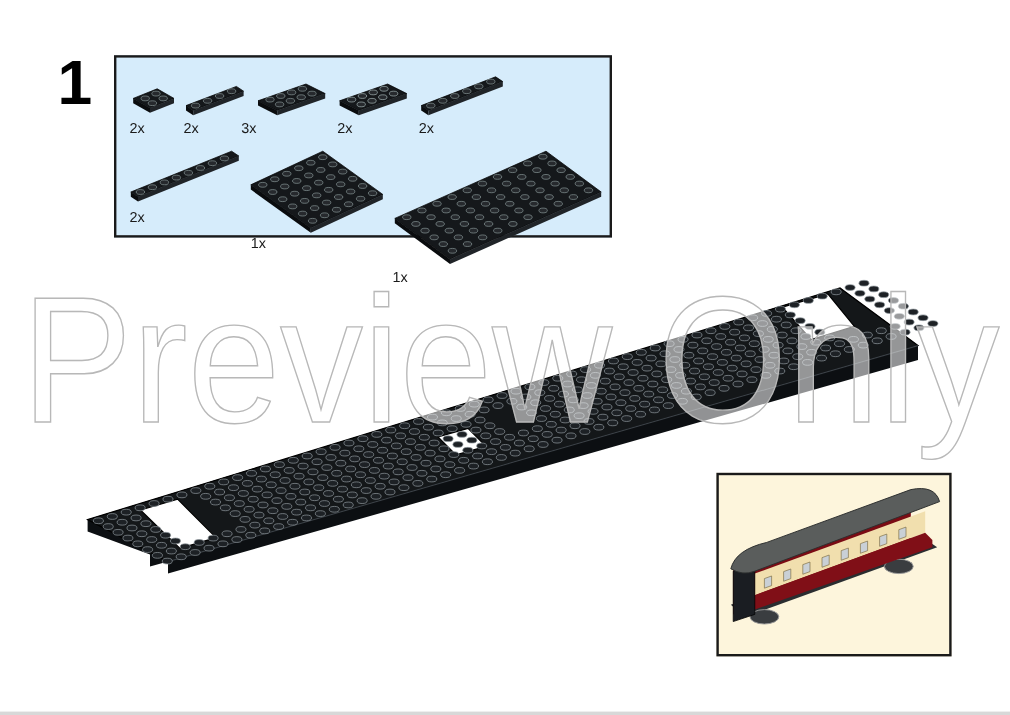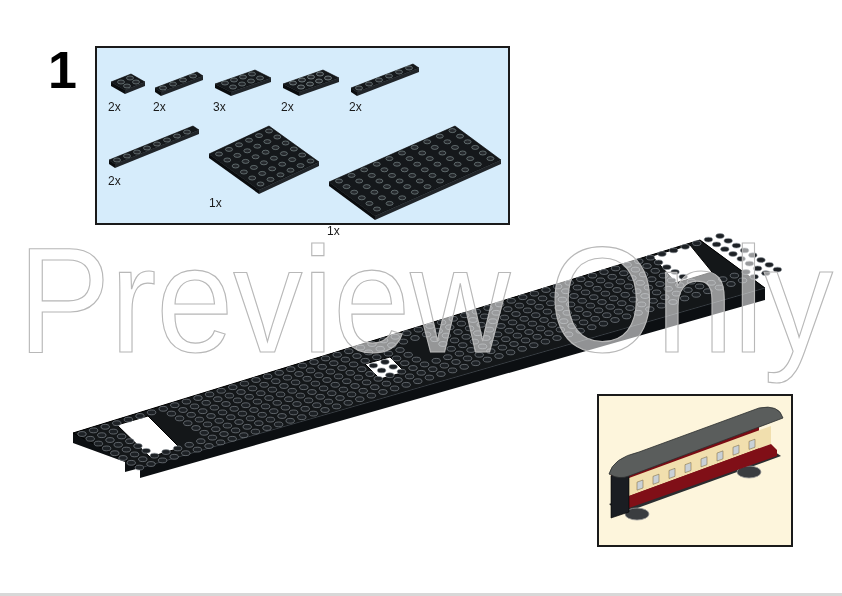--- a/index.html
+++ b/index.html
@@ -1,19 +1,19 @@
 <!DOCTYPE html>
 <html><head>
 <meta charset="utf-8">
 <style>
   html, body { margin:0; padding:0; background:#ffffff; }
   body { width:842px; height:596px; position:relative; overflow:hidden; font-family:"Liberation Sans", sans-serif; }
   .page-edge { position:absolute; left:0; top:593px; width:842px; height:3px; background:#d8d8d8; }
   .step-number { position:absolute; left:48px; top:44px; font-size:52px; font-weight:bold; color:#000; line-height:1; font-family:"Liberation Sans", sans-serif; }
-  .parts-callout { position:absolute; left:95px; top:46px; width:415px; height:179px; background:#d6ecfb; border:2px solid #1a1a1a; box-sizing:border-box; }
+  .parts-callout { position:absolute; left:95px; top:46px; width:415px; height:152px; background:#d6ecfb; border:2px solid #1a1a1a; box-sizing:border-box; }
   .qty { position:absolute; font-size:12px; color:#1a1a1a; font-family:"Liberation Sans", sans-serif; }
   .part-svg { position:absolute; overflow:visible; }
   .main-model { position:absolute; left:0; top:0; width:842px; height:596px; overflow:visible; }
   .watermark { position:absolute; left:18px; top:228px; width:820px; height:140px; overflow:visible; pointer-events:none; }
   .preview-box { position:absolute; left:597px; top:394px; width:196px; height:153px; background:#fdf5dc; border:2px solid #1a1a1a; box-sizing:border-box; }
 </style>
 </head>
 <body>
 
 <div class="page-edge"></div>
@@ -56,21 +56,21 @@
       <ellipse cx="12" cy="15" rx="3.5" ry="2"></ellipse>
         <ellipse cx="21" cy="12" rx="3.5" ry="2"></ellipse>
         <ellipse cx="30" cy="9" rx="3.5" ry="2"></ellipse>
         <ellipse cx="39" cy="6" rx="3.5" ry="2"></ellipse>
       <ellipse cx="20" cy="19" rx="3.5" ry="2"></ellipse>
         <ellipse cx="29" cy="16" rx="3.5" ry="2"></ellipse>
         <ellipse cx="38" cy="13" rx="3.5" ry="2"></ellipse>
         <ellipse cx="47" cy="10" rx="3.5" ry="2"></ellipse>
     </g>
   </svg>
-  <div class="qty" style="left:116px;top:52px">3x</div>
+  <div class="qty" style="left:104px;top:52px">3x</div>
 
   <svg class="part-svg" style="left:184px;top:20px" width="62" height="36">
     <polygon points="2,16 42,2 58,10 18,24" fill="#15181b" stroke="#000" stroke-width="0.6"></polygon>
     <polygon points="2,16 18,24 18,28 2,20" fill="#0a0c0e"></polygon>
     <polygon points="18,24 58,10 58,14 18,28" fill="#202428"></polygon>
     <g fill="#26292d" stroke="#bcc" stroke-width="0.5">
       <ellipse cx="12" cy="15" rx="3.5" ry="2"></ellipse>
         <ellipse cx="21" cy="12" rx="3.5" ry="2"></ellipse>
         <ellipse cx="30" cy="9" rx="3.5" ry="2"></ellipse>
         <ellipse cx="39" cy="6" rx="3.5" ry="2"></ellipse>

